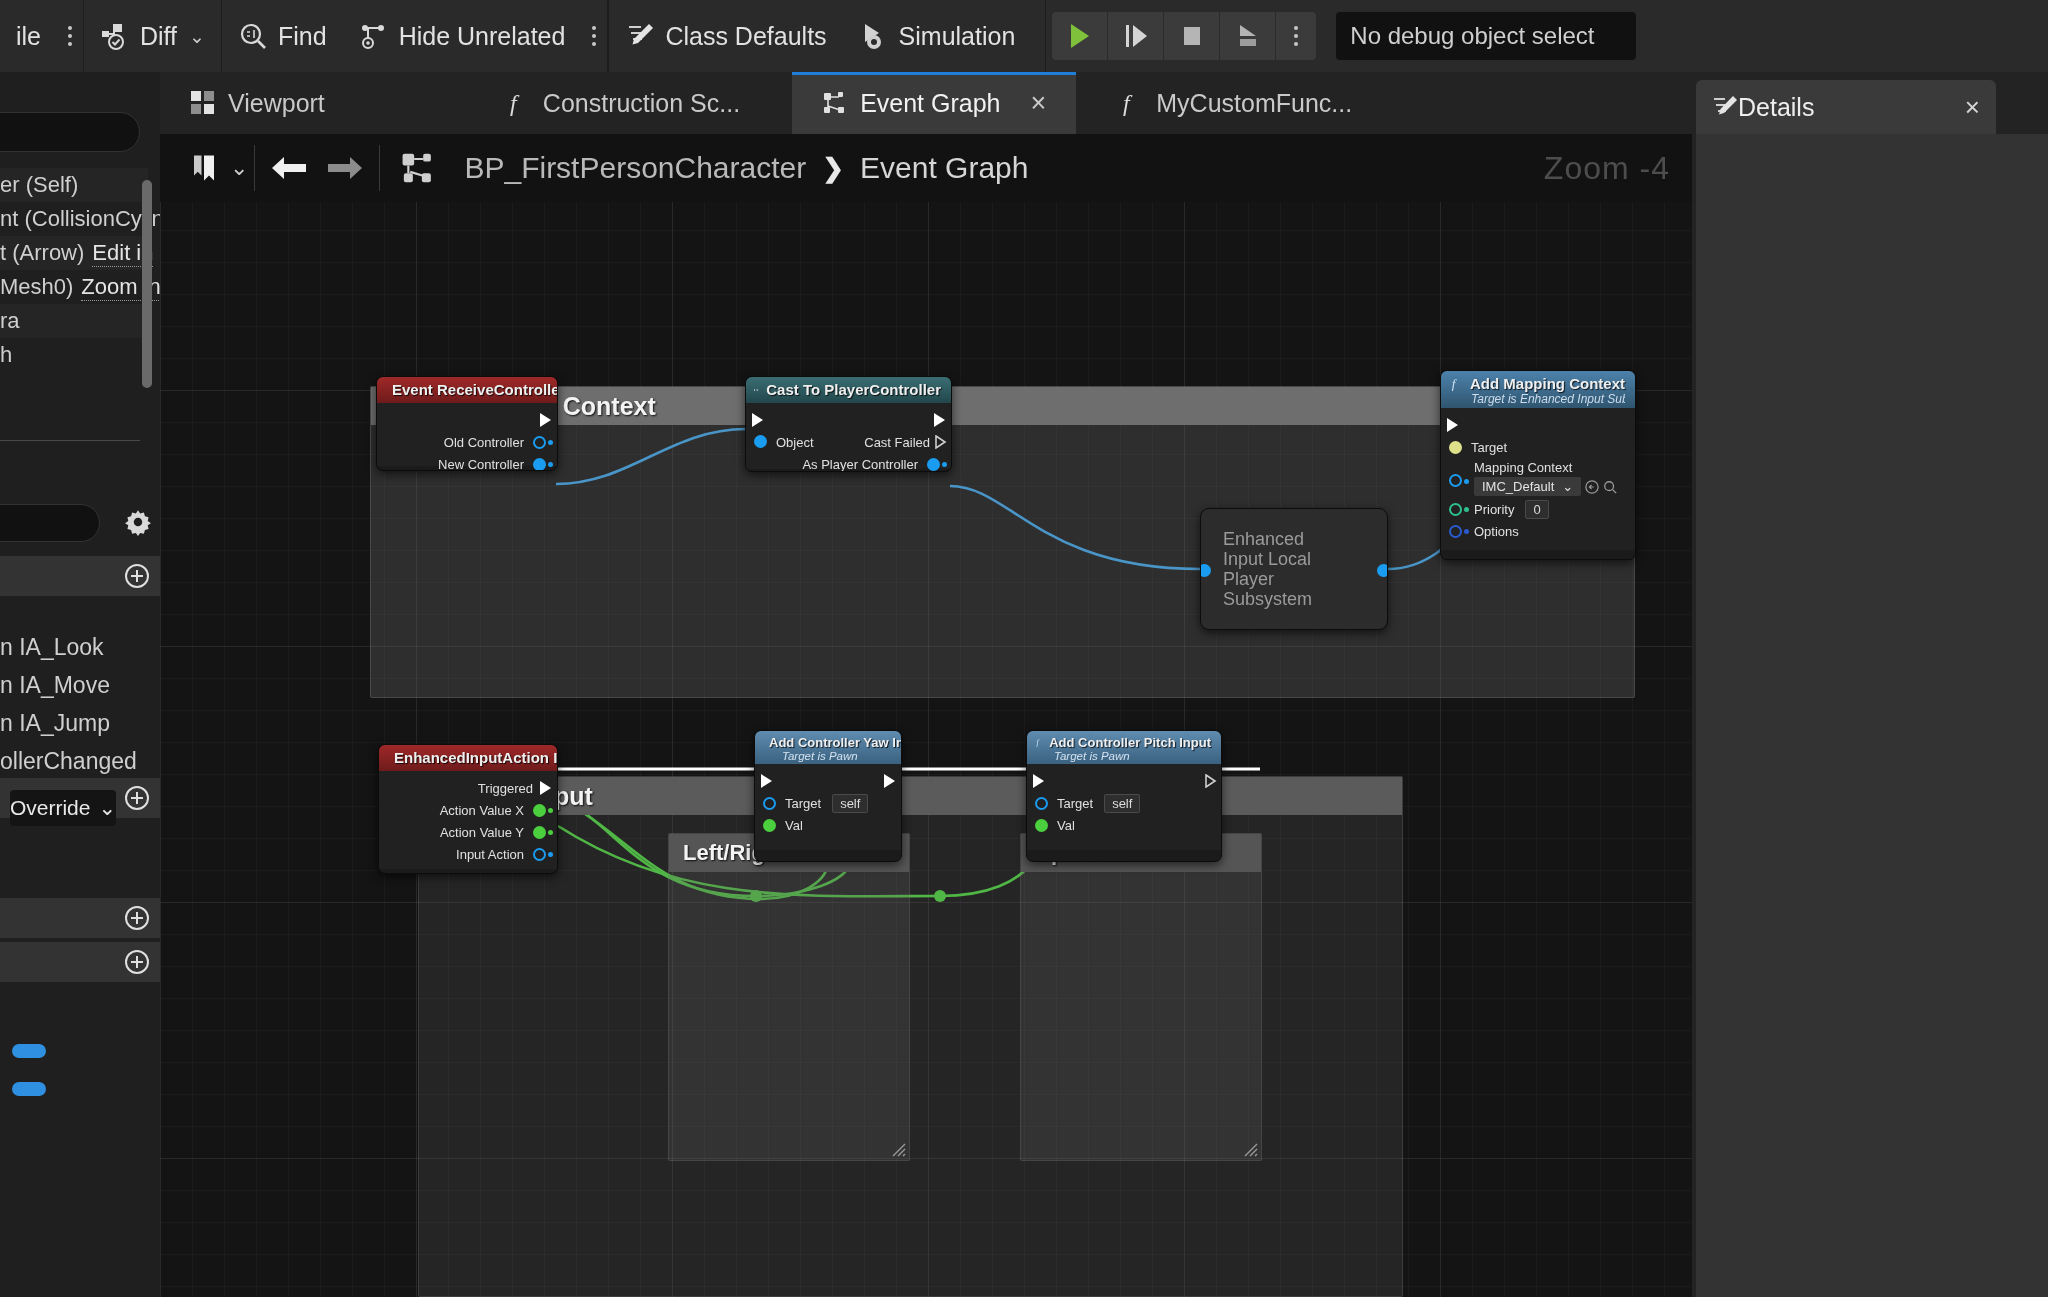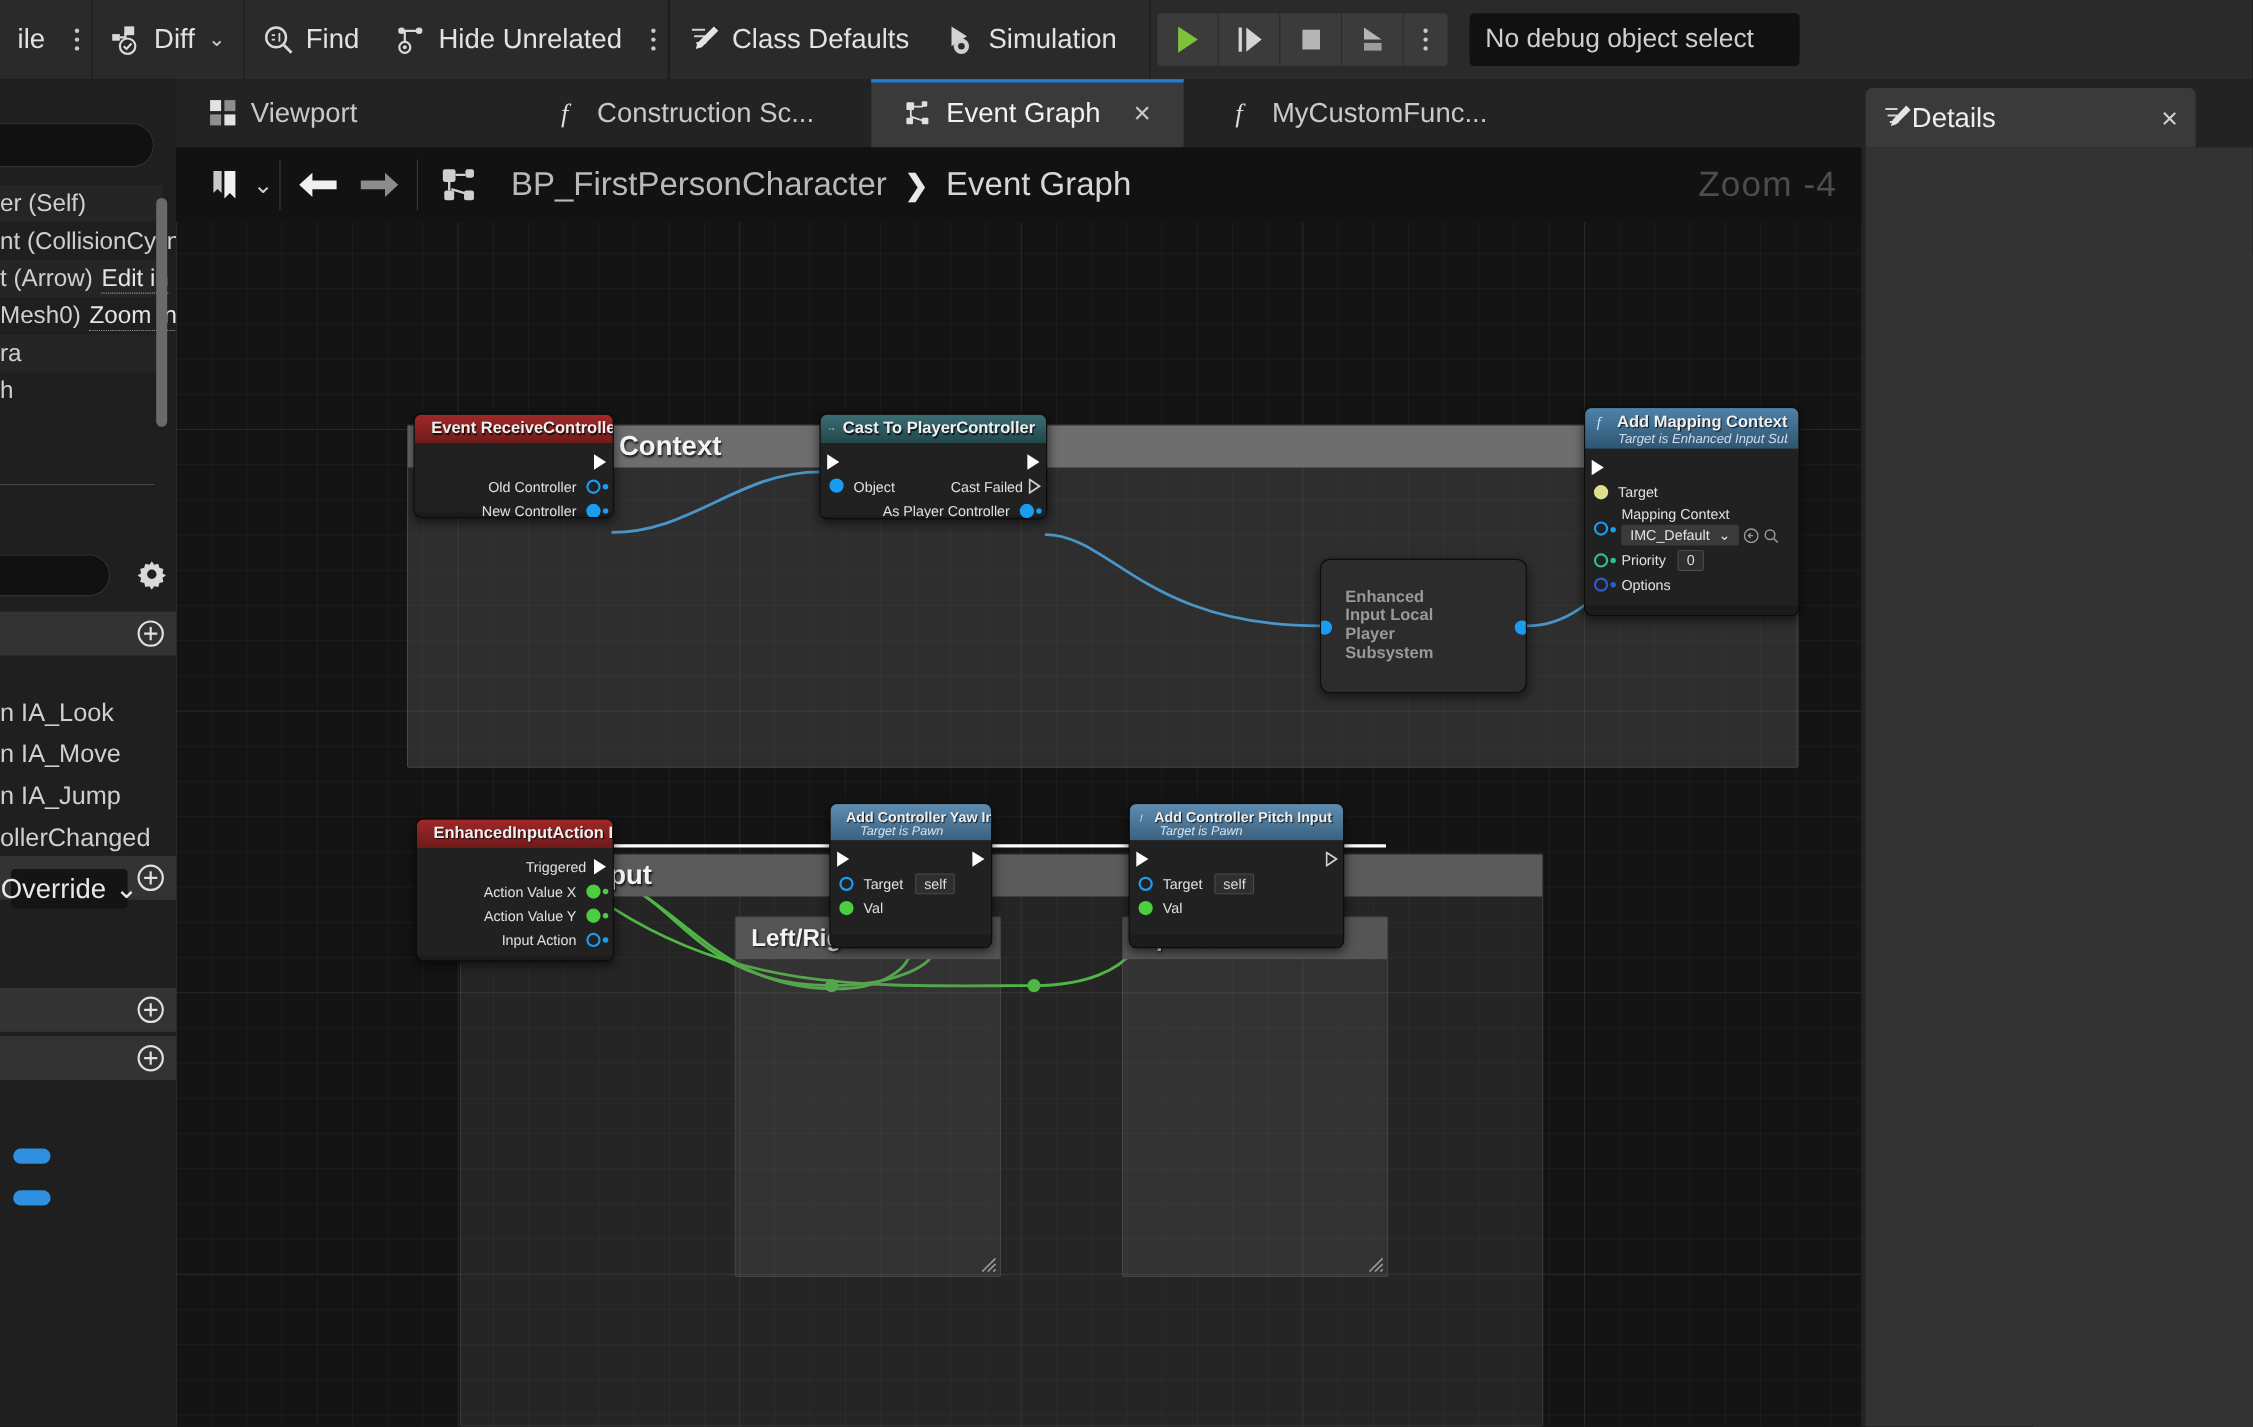--- a/index.html
+++ b/index.html
@@ -115,21 +115,21 @@
   .plus-ico { width:30px; height:30px; cursor:pointer; }
 
   .lp-fnrow {
     position:absolute; left:0; width:160px; height:38px;
     font-size:23px; color:#cfcfcf; display:flex; align-items:center;
     white-space:nowrap; cursor:pointer;
   }
   .ovr-btn {
     position:absolute; left:10px; top:718px; width:106px; height:36px;
     background:#141414; border-radius:4px; display:flex; align-items:center;
-    justify-content:center; gap:8px; font-size:25px; color:#e8e8e8; cursor:pointer;
+    justify-content:center; gap:8px; font-size:21px; color:#e8e8e8; cursor:pointer;
   }
   .blue-pill { position:absolute; width:34px; height:14px; background:#2f8fe0; border-radius:7px; }
 
   
   .graph {
     position:absolute; left:160px; top:134px; width:1532px; height:1163px;
     background: #141414;
     background-image:
       linear-gradient(to right, rgba(255,255,255,0.030) 1px, transparent 1px),
       linear-gradient(to bottom, rgba(255,255,255,0.030) 1px, transparent 1px),
@@ -578,21 +578,21 @@
         </div>
         <div class="prow right">
           <span class="plabel">As Player Controller</span>
           <span class="pin-circle filled" style="color:#1a9cf0"></span>
           <span class="pin-nub" style="color:#1a9cf0"></span>
         </div>
       </div>
     </div>
 
     <div class="node" style="left:1040px; top:374px; width:188px; height:122px; background:#2c2c2c; border-radius:9px; display:flex; align-items:center; justify-content:center">
-      <div style="font-size:15px; font-weight:bold; color:#9a9a9a; line-height:1.12; text-align:left; padding-left:22px; width:100%">
+      <div style="font-size:18px; font-weight:normal; color:#9a9a9a; line-height:1.12; text-align:left; padding-left:22px; width:100%">
         <div>Enhanced</div>
         <div>Input Local</div>
         <div>Player</div>
         <div>Subsystem</div>
       </div>
       <span class="pin-circle filled" style="color:#1a9cf0; position:absolute; left:-7px; top:55px"></span>
       <span class="pin-circle filled" style="color:#1a9cf0; position:absolute; right:-7px; top:55px"></span>
     </div>
 
     <div class="node" style="left:1280px; top:236px; width:196px; height:190px">

